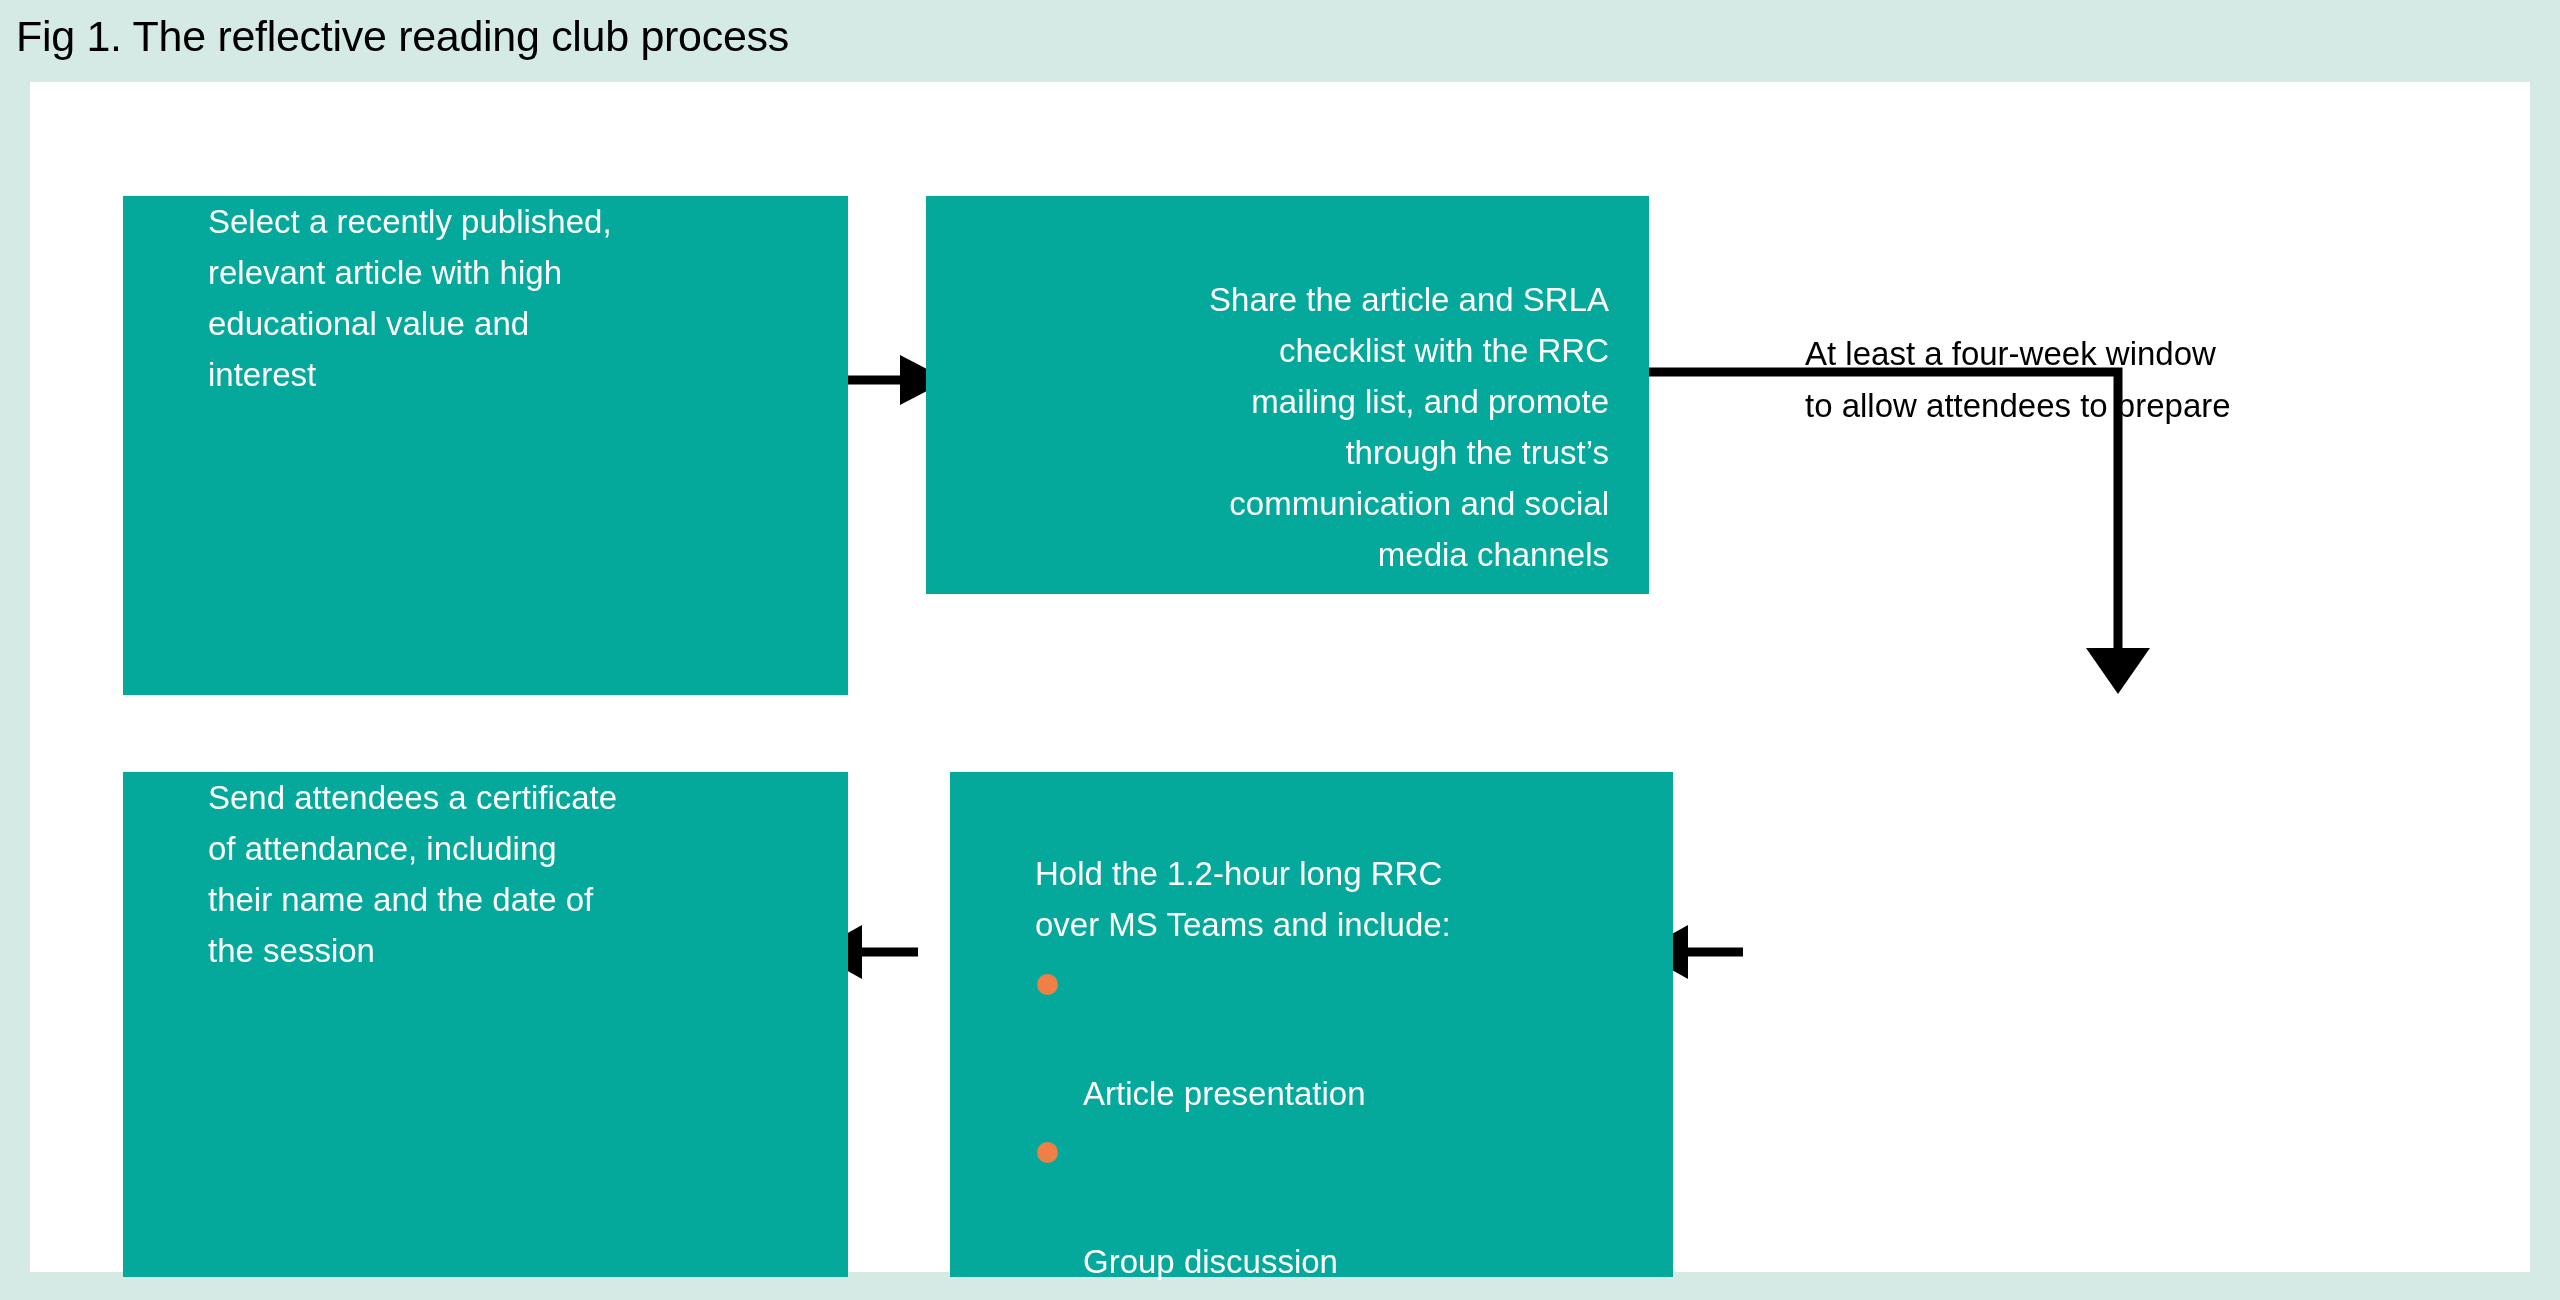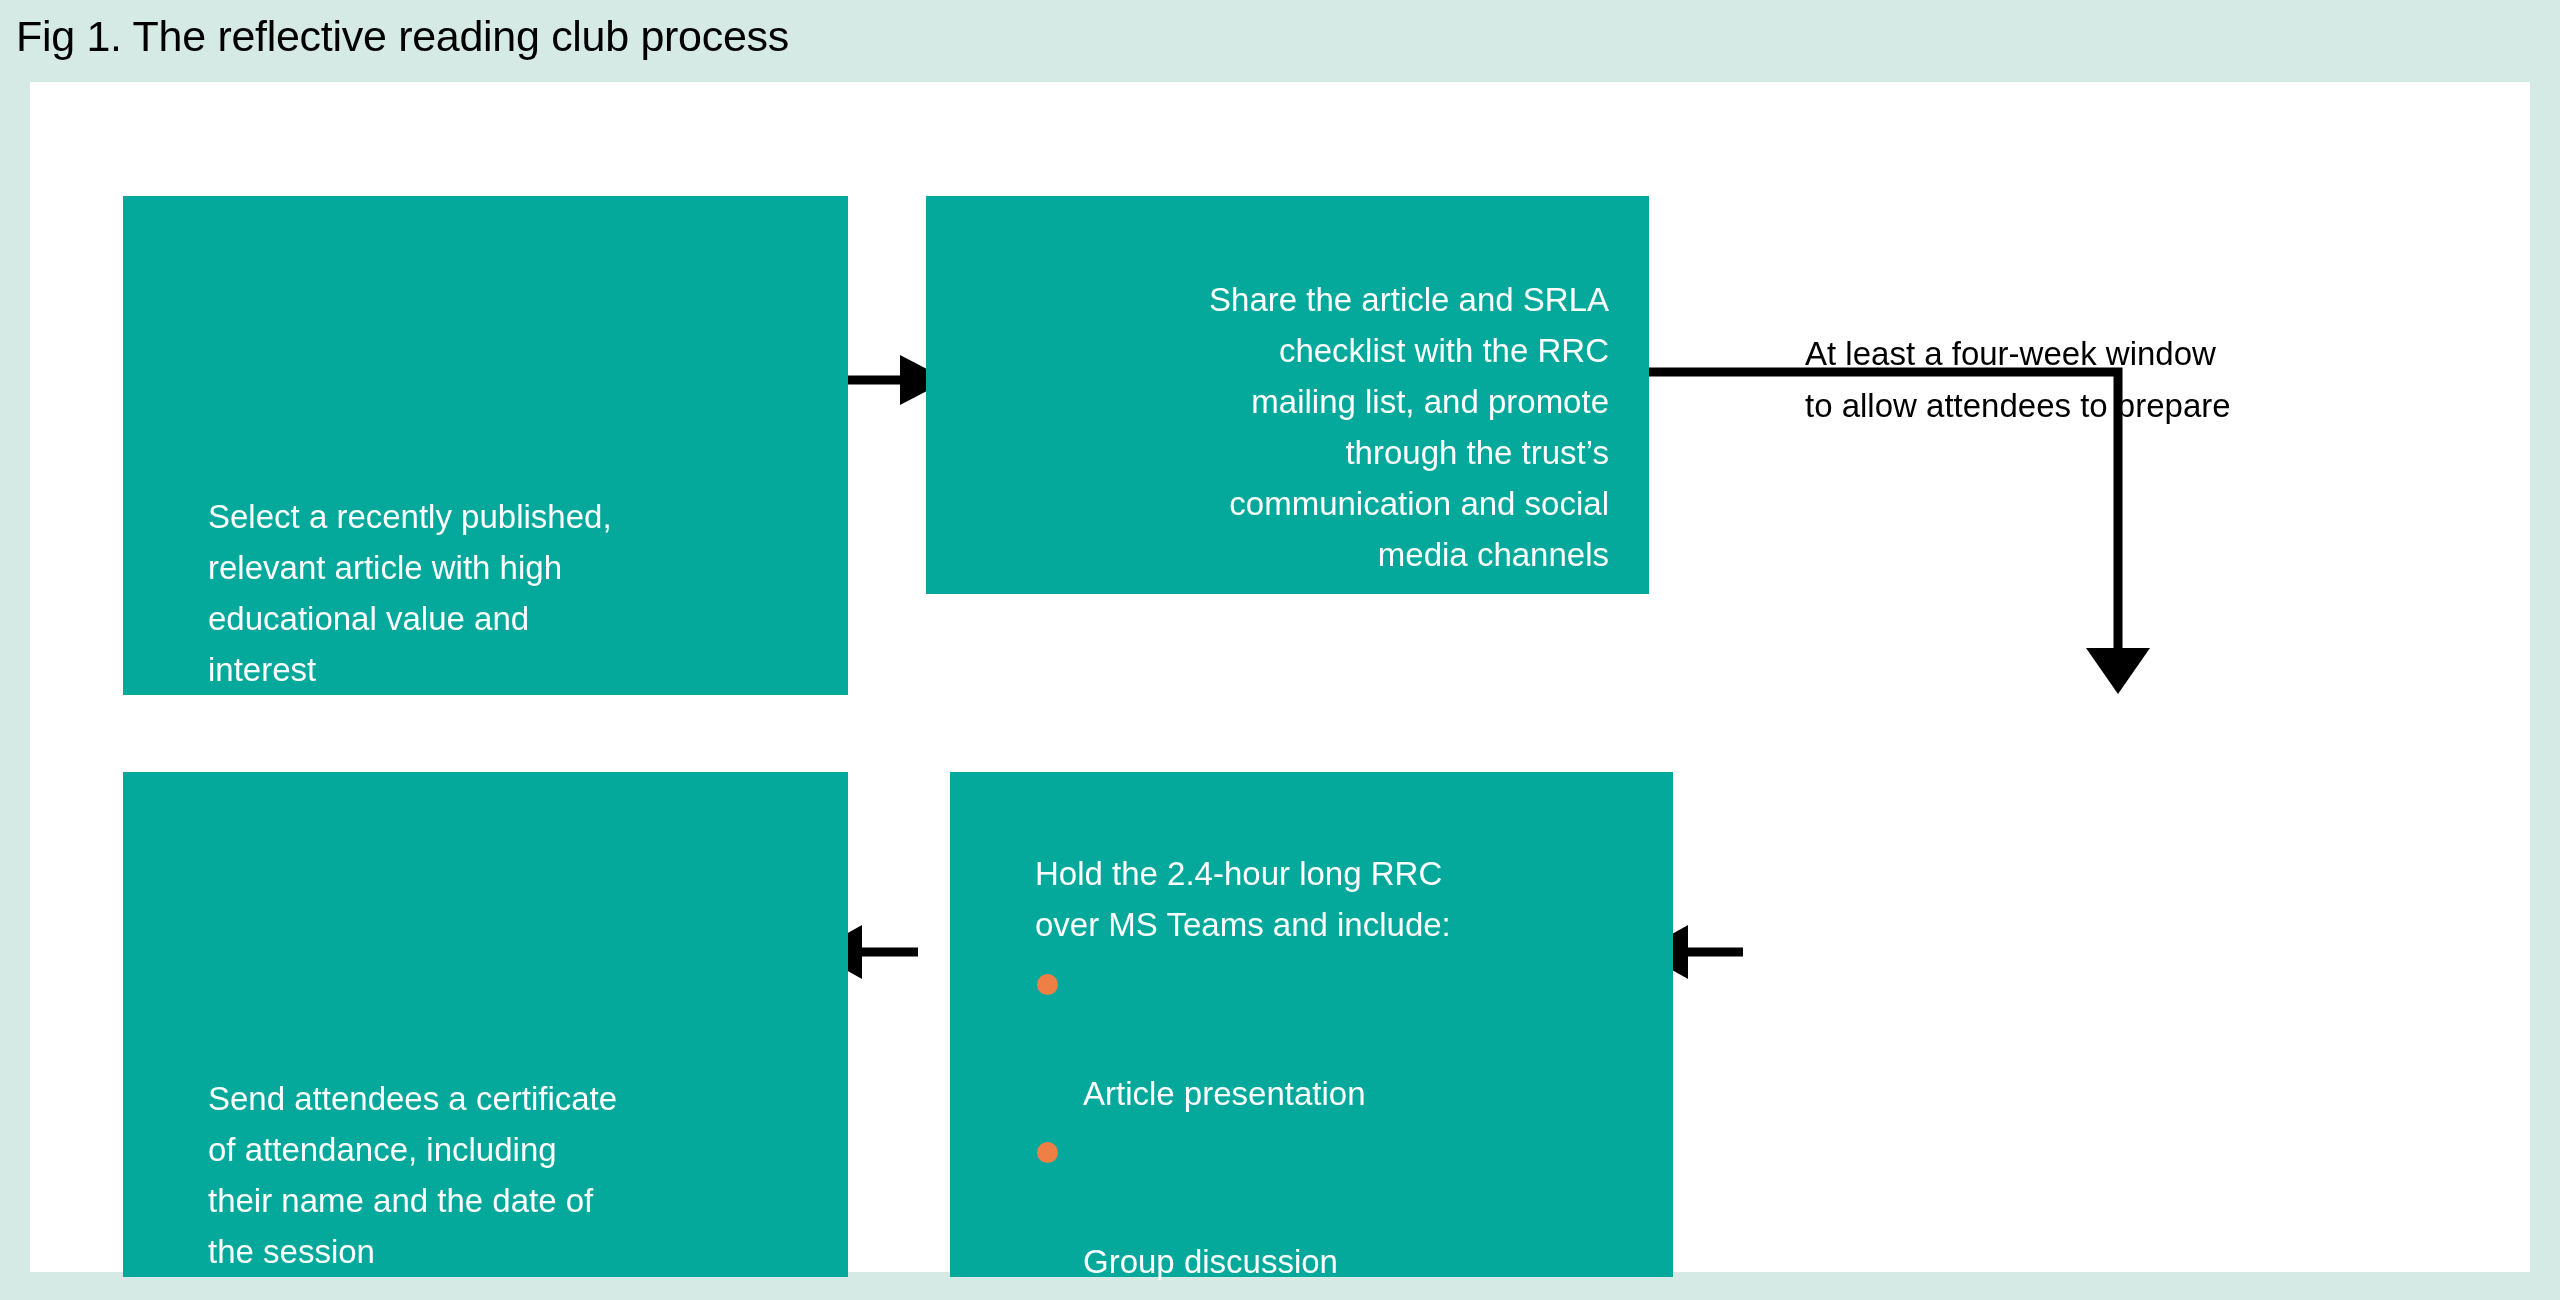--- a/index.html
+++ b/index.html
@@ -46,21 +46,21 @@
   }
 
   
   .process-box {
     position: absolute;
     background: #05a99b;
     box-sizing: border-box;
     color: #ffffff;
     display: flex;
     flex-direction: column;
-    justify-content: flex-end;
+    justify-content: flex-start;
   }
   .process-box.align-top {
     justify-content: flex-start;
   }
   .box-text {
     font-size: 33px;
     line-height: 51px;
     color: #ffffff;
     white-space: pre-line;
   }
@@ -194,21 +194,21 @@
 through the trust’s
 communication and social
 media channels</div>
     </div>
 
     <div id="annotation-four-week">At least a four-week window
 to allow attendees to prepare</div>
 
 
     <div class="process-box align-top" id="box-hold-rrc">
-      <div class="box-text">Hold the 2.4-hour long RRC
+      <div class="box-text">Hold the 1.2-hour long RRC
 over MS Teams and include:</div>
       <ul class="bullet-list">
         <li class="bullet-item">
           <span class="bullet-dot"></span>
           <span>Article presentation</span>
         </li>
         <li class="bullet-item">
           <span class="bullet-dot"></span>
           <span>Group discussion</span>
         </li>

